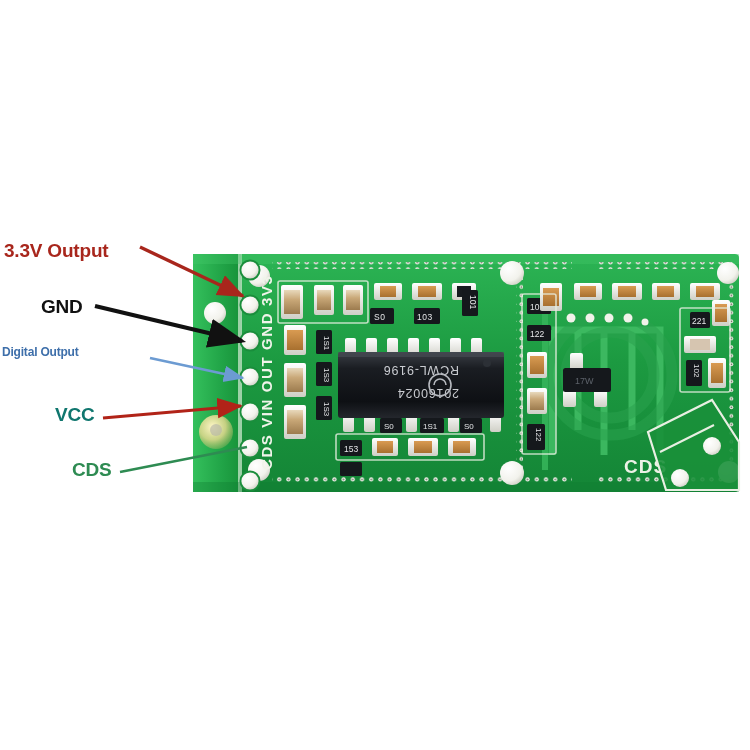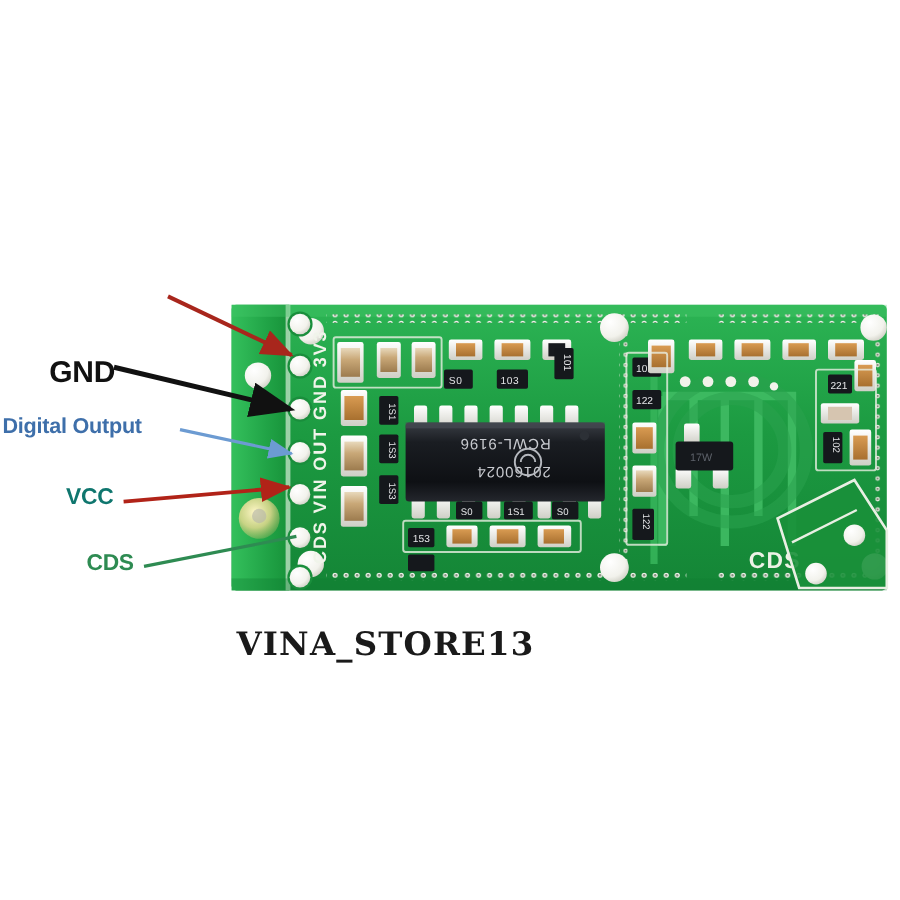--- a/index.html
+++ b/index.html
@@ -19,22 +19,22 @@
 
   
   .callout-label {
     position: absolute;
     font-family: "Liberation Sans", sans-serif;
     font-weight: bold;
     white-space: nowrap;
     letter-spacing: -0.2px;
   }
   #lbl-33v  { left: 4px;   top: 240px; font-size: 19px; color: #A8261C; }
-  #lbl-gnd  { left: 41px;  top: 296px; font-size: 25px; color: #111111; }
-  #lbl-dout { left: 2px;   top: 345px; font-size: 18px; color: #3E6FAA; }
+  #lbl-gnd  { left: 41px;  top: 296px; font-size: 19px; color: #111111; }
+  #lbl-dout { left: 2px;   top: 345px; font-size: 12px; color: #3E6FAA; }
   #lbl-vcc  { left: 55px;  top: 404px; font-size: 19px; color: #0f766e; }
   #lbl-cds  { left: 72px;  top: 459px; font-size: 19px; color: #2E8B52; }
 
   
   #watermark {
     position: absolute;
     left: 197px; top: 522px;
     font-family: "DejaVu Serif", serif;
     font-weight: bold;
     font-size: 27px;
@@ -350,20 +350,20 @@
 
     <g>
       <line x1="140" y1="247" x2="243" y2="296" stroke="#A8261C" stroke-width="3.4" marker-end="url(#arrDark)"></line>
       <line x1="95" y1="306" x2="242" y2="341" stroke="#111111" stroke-width="4.2" marker-end="url(#arrBlack)"></line>
       <line x1="150" y1="358" x2="243" y2="378" stroke="#6C9BD2" stroke-width="2.6" marker-end="url(#arrBlue)"></line>
       <line x1="103" y1="418" x2="241" y2="406" stroke="#B12318" stroke-width="3.2" marker-end="url(#arrRed)"></line>
       <line x1="120" y1="472" x2="247" y2="447" stroke="#2E8B52" stroke-width="2.6"></line>
     </g>
   </svg>
 
+  <div class="callout-label" id="lbl-33v">3.3V Output</div>
   <div class="callout-label" id="lbl-gnd">GND</div>
   <div class="callout-label" id="lbl-dout">Digital Output</div>
   <div class="callout-label" id="lbl-vcc">VCC</div>
   <div class="callout-label" id="lbl-cds">CDS</div>
 
-  <div id="watermark">VINA_STORE13</div>
 
 </div>
 
 </body></html>

